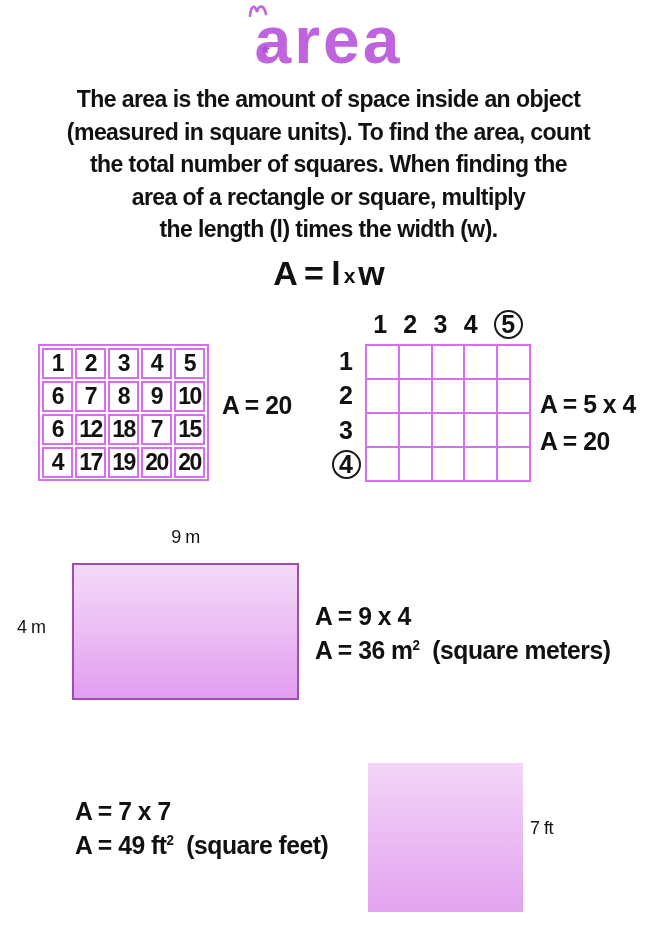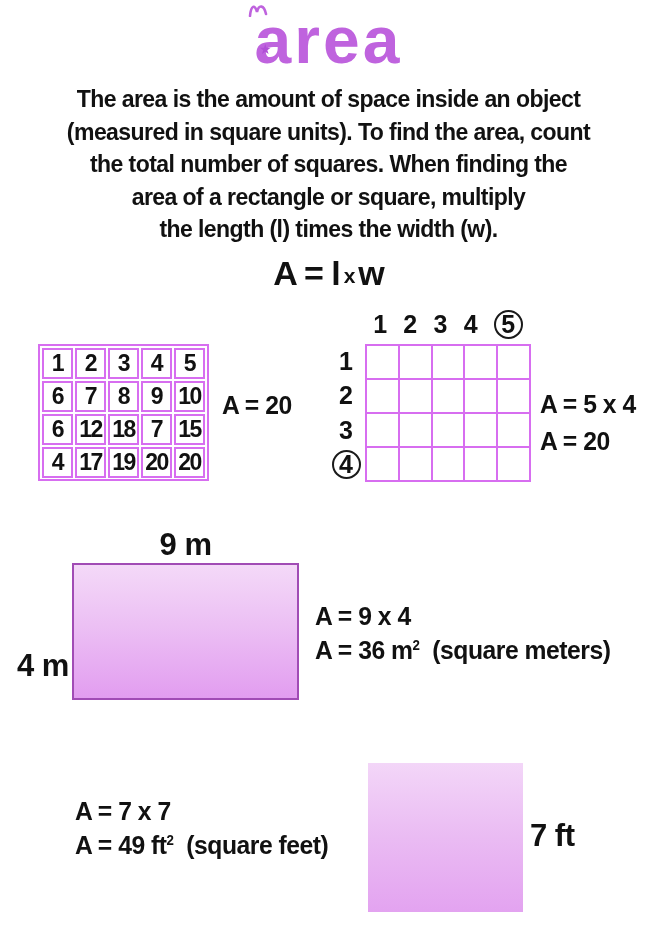--- a/index.html
+++ b/index.html
@@ -150,22 +150,22 @@
     background: linear-gradient(180deg, #f4d9f8 0%, #ecc0f4 45%, #e29df0 100%);
   }
   .square-shape {
     position: absolute;
     left: 368px; top: 763px;
     width: 155px; height: 149px;
     background: linear-gradient(180deg, #f3d6f8 0%, #eabbf3 50%, #e3a3f0 100%);
   }
   .dim-label {
     position: absolute;
-    font-weight: 700;
-    font-size: 31px;
+    font-weight: 400;
+    font-size: 18px;
     letter-spacing: -0.5px;
     white-space: nowrap;
   }
 </style>
 </head>
 <body>
 
 <div class="page">
 
   <div class="title">area</div>
@@ -240,21 +240,21 @@
     <div class="cell"></div>
       <div class="cell"></div>
       <div class="cell"></div>
       <div class="cell"></div>
       <div class="cell"></div>
   </div>
   <div class="eq" style="left:540px; top:389px;">A = 5 x 4</div>
   <div class="eq" style="left:540px; top:426px;">A = 20</div>
 
   <div class="dim-label" style="left:72px; top:527px; width:227px; text-align:center;">9 m</div>
-  <div class="dim-label" style="left:17px; top:617px;margin-top:31px;">4 m</div>
+  <div class="dim-label" style="left:17px; top:617px;">4 m</div>
   <div class="rect-shape"></div>
   <div class="eq" style="left:315px; top:601px;">A = 9 x 4</div>
   <div class="eq" style="left:315px; top:635px;"><span>A = 36 m</span><sup>2</sup><span style="white-space:pre">  (square meters)</span></div>
 
   <div class="eq" style="left:75px; top:796px;">A = 7 x 7</div>
   <div class="eq" style="left:75px; top:830px;"><span>A = 49 ft</span><sup>2</sup><span style="white-space:pre">  (square feet)</span></div>
   <div class="square-shape"></div>
   <div class="dim-label" style="left:530px; top:818px;">7 ft</div>
 
 </div>

